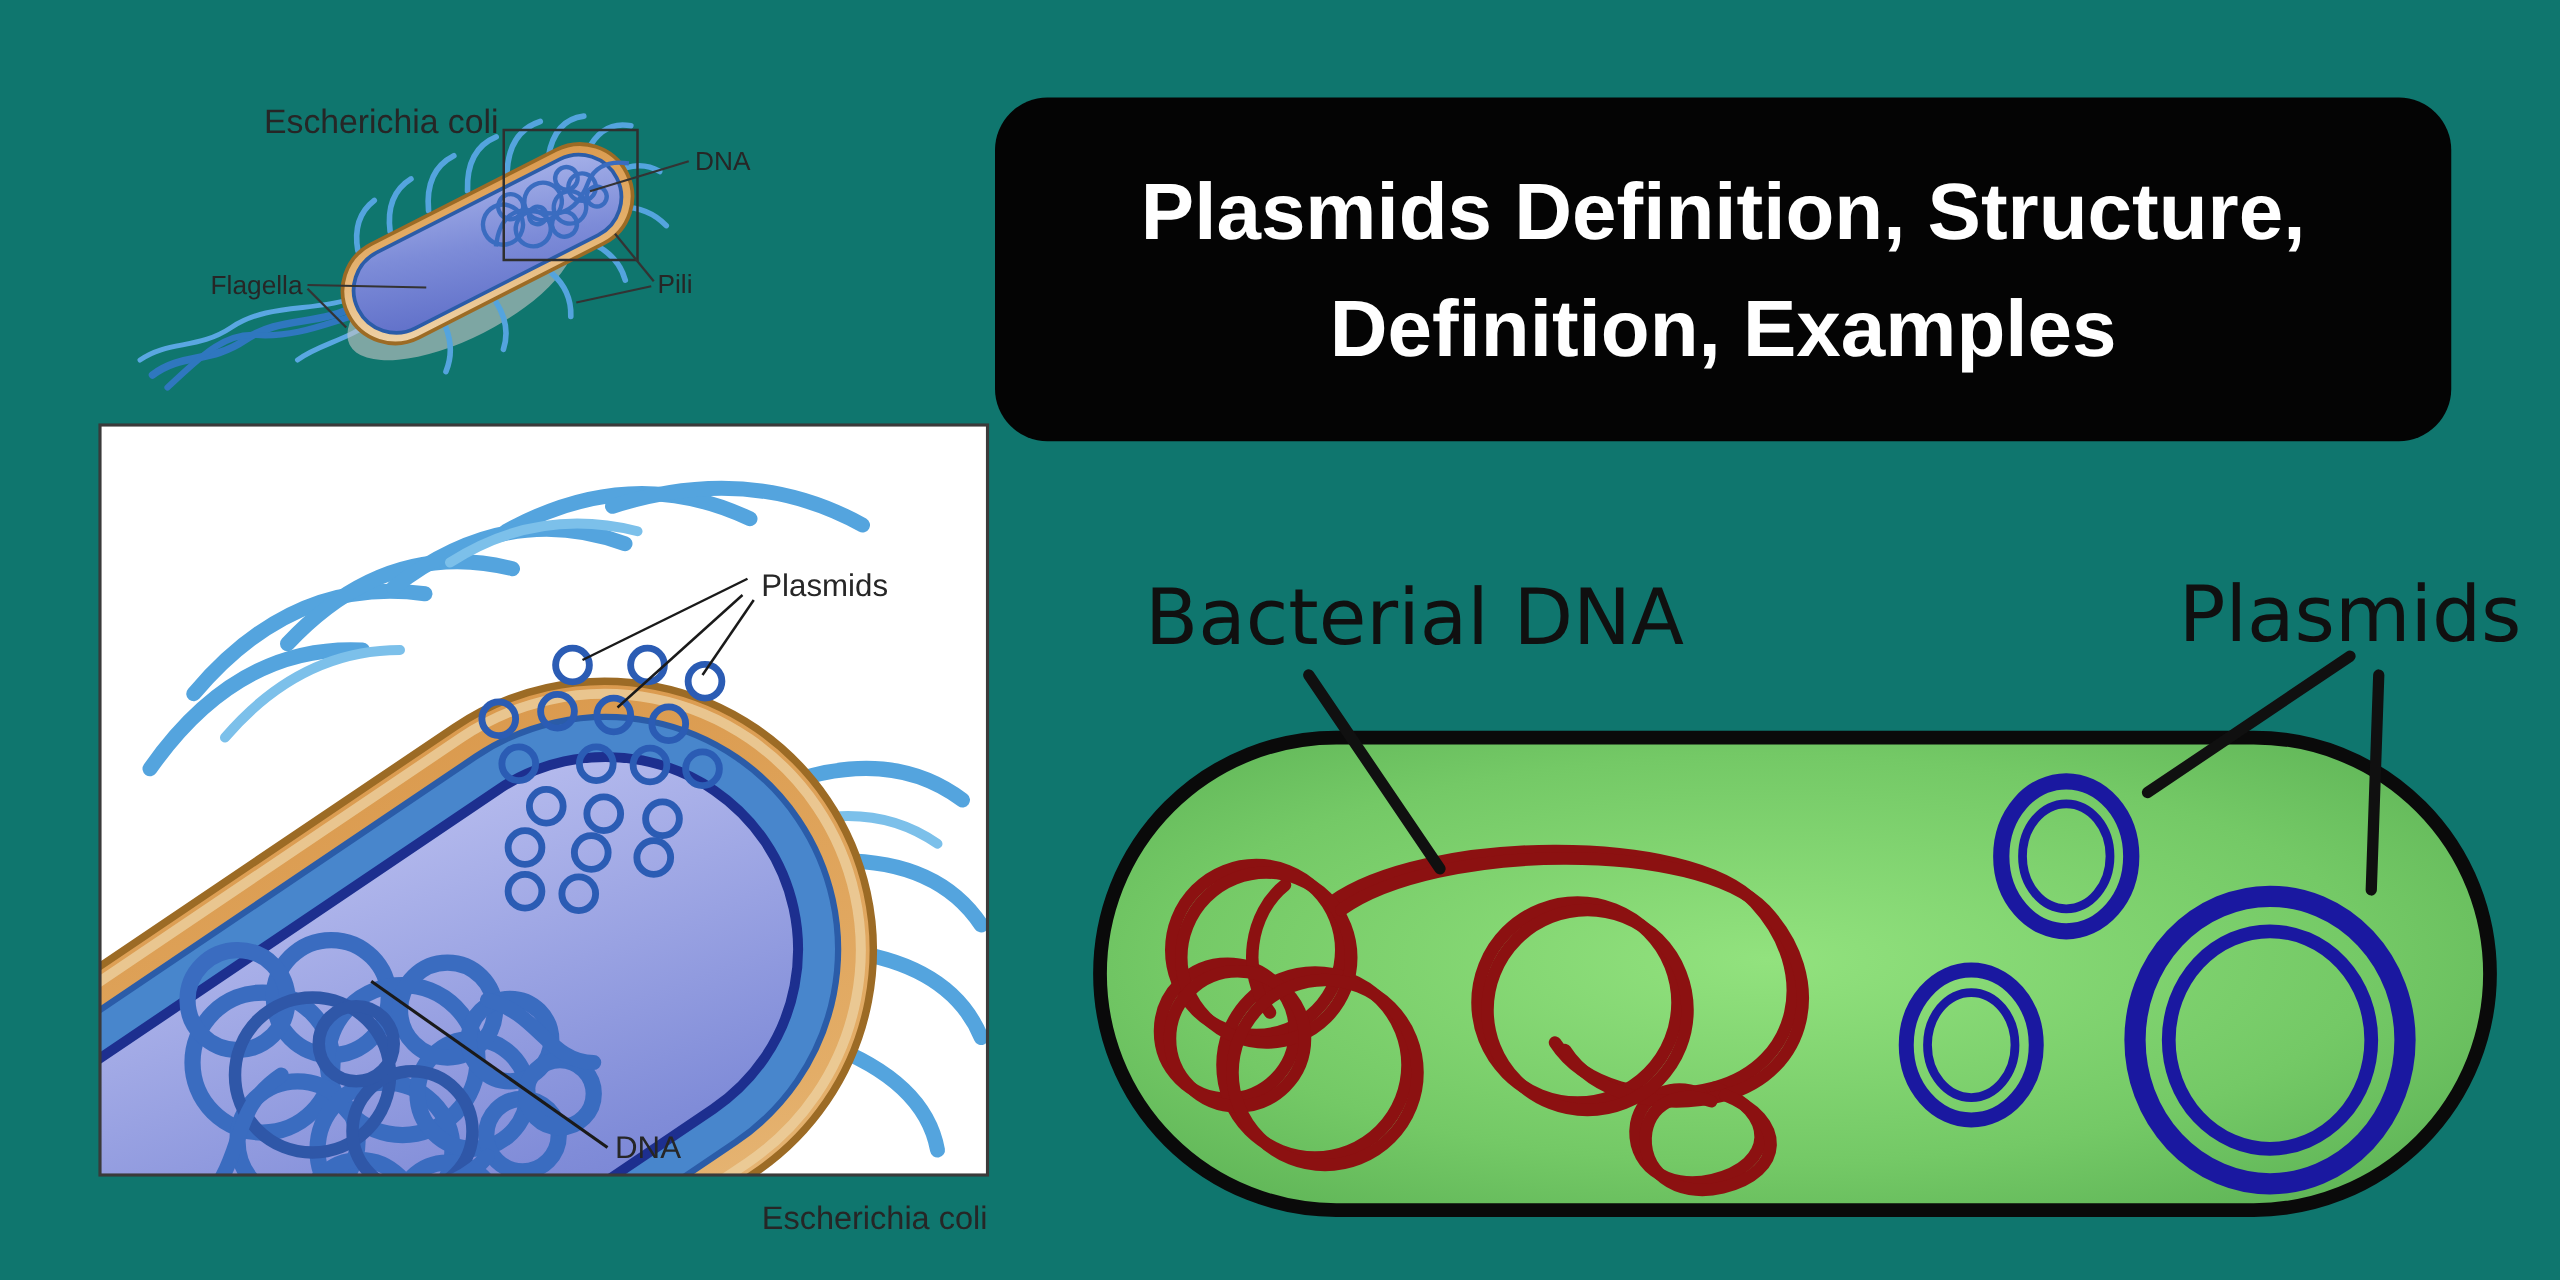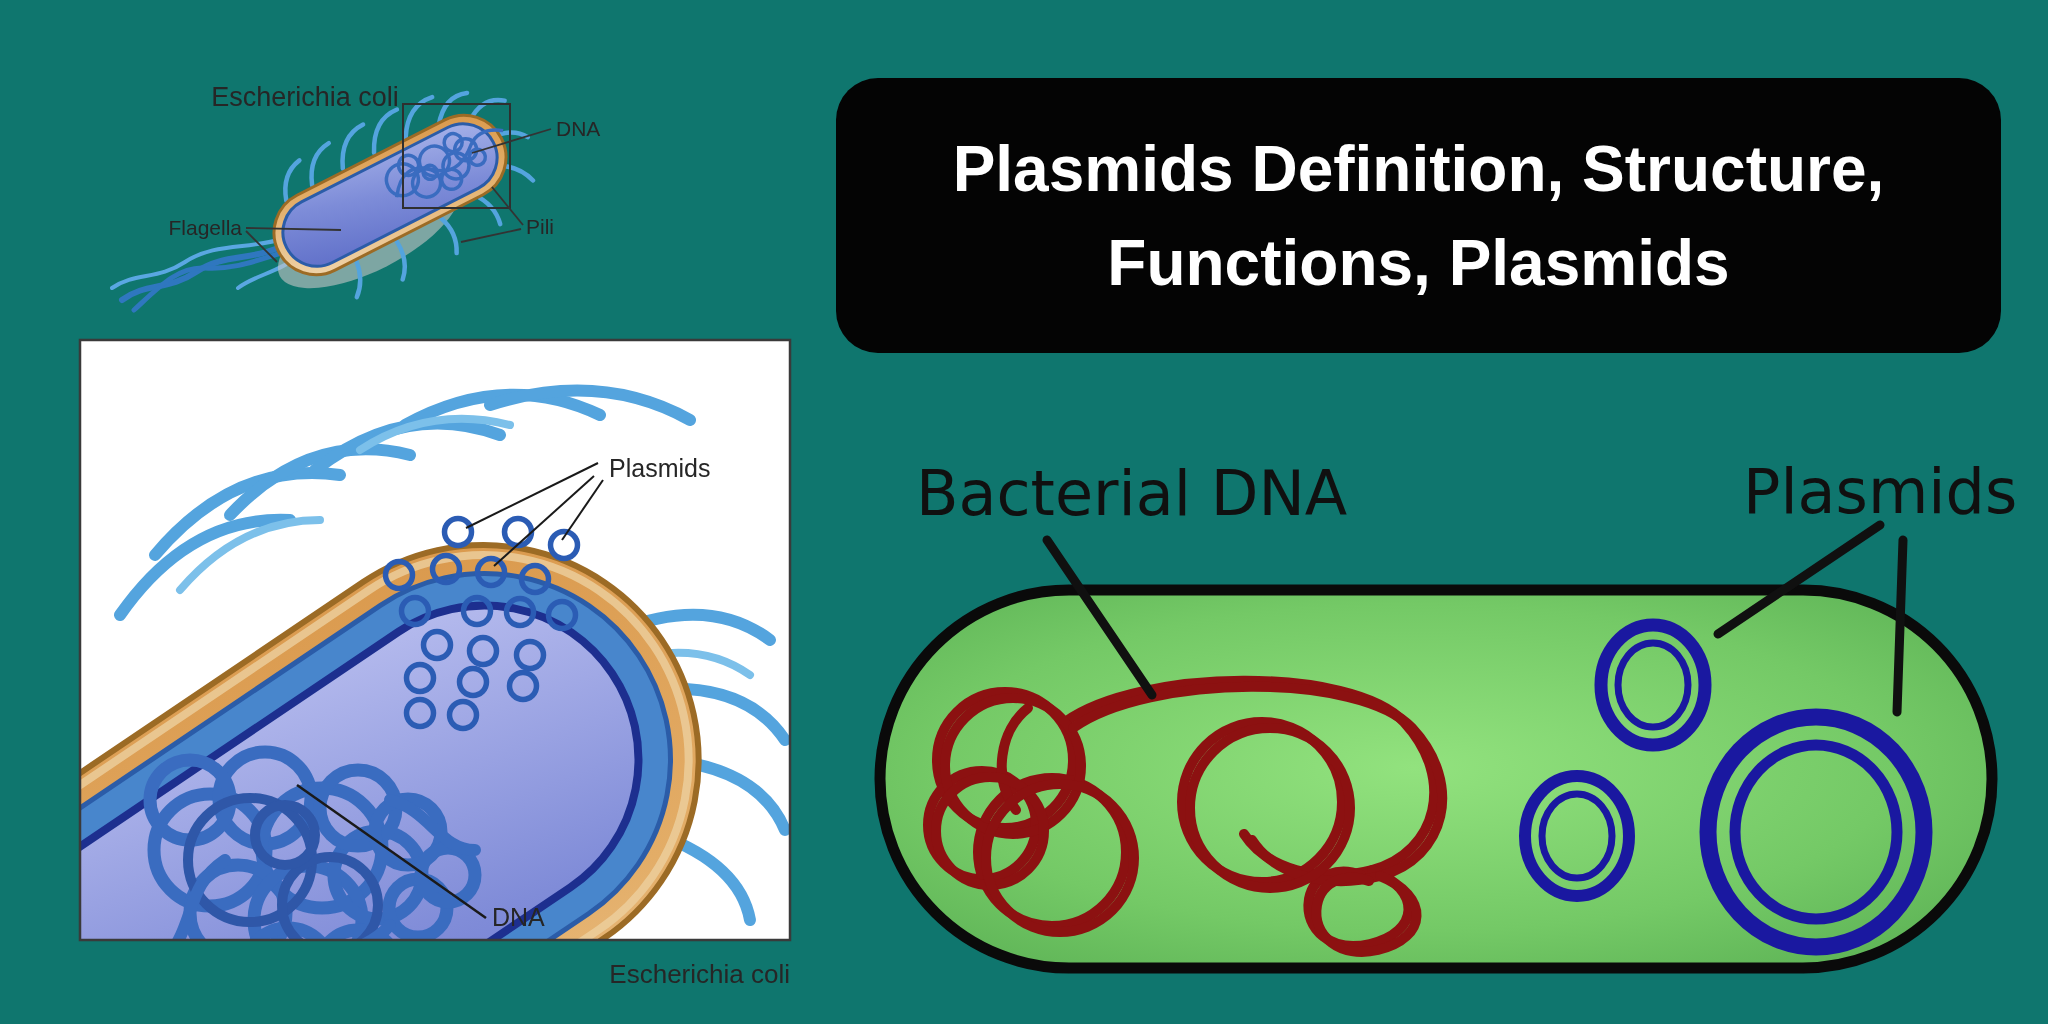--- a/index.html
+++ b/index.html
@@ -2,21 +2,21 @@
 <html><head>
 <meta charset="utf-8">
 <style>
   html,body{margin:0;padding:0;background:#ffffff;}
   #page{position:relative;width:2048px;height:1024px;background:#0f766e;overflow:hidden;
         font-family:"Liberation Sans",sans-serif;}
   svg{position:absolute;display:block;}
   #small-diagram{left:0;top:0;}
   #magnified-diagram{left:60px;top:330px;}
   #green-diagram{left:820px;top:370px;}
-  .card{position:absolute;left:836px;top:78px;width:1165px;height:275px;background:#040404;
+  .card{position:absolute;left:796px;top:78px;width:1165px;height:275px;background:#040404;
         border-radius:42px;display:flex;flex-direction:column;justify-content:center;
         align-items:center;}
   .card .line{color:#ffffff;font:700 64px/94px "Liberation Sans",sans-serif;white-space:nowrap;}
   .lbl{font-family:"Liberation Sans",sans-serif;fill:#262626;}
   .biglbl{font-family:"DejaVu Sans",sans-serif;fill:#101010;}
 </style>
 </head>
 <body>
 
 <div id="page">
@@ -191,21 +191,21 @@
     </g>
     <text class="lbl" x="549" y="147" font-size="25">Plasmids</text>
     <text class="lbl" x="432" y="596" font-size="25">DNA</text>
 
     <rect x="20" y="10" width="710" height="600" fill="none" stroke="#3a3a3a" stroke-width="2.5"></rect>
     <text class="lbl" x="730" y="653" font-size="26" text-anchor="end" fill="#222222">Escherichia coli</text>
   </svg>
 
   <div class="card">
     <div class="line">Plasmids Definition, Structure,</div>
-    <div class="line">Functions, Plasmids</div>
+    <div class="line">Definition, Examples</div>
   </div>
 
   <svg id="green-diagram" width="1228" height="654" viewBox="0 0 1228 654">
     <defs>
       <radialGradient id="grn" cx="0.48" cy="0.47" r="0.72">
         <stop offset="0" stop-color="#92e27e"></stop>
           <stop offset="0.6" stop-color="#74c966"></stop>
         <stop offset="1" stop-color="#58ae52"></stop>
       </radialGradient>
     </defs>

